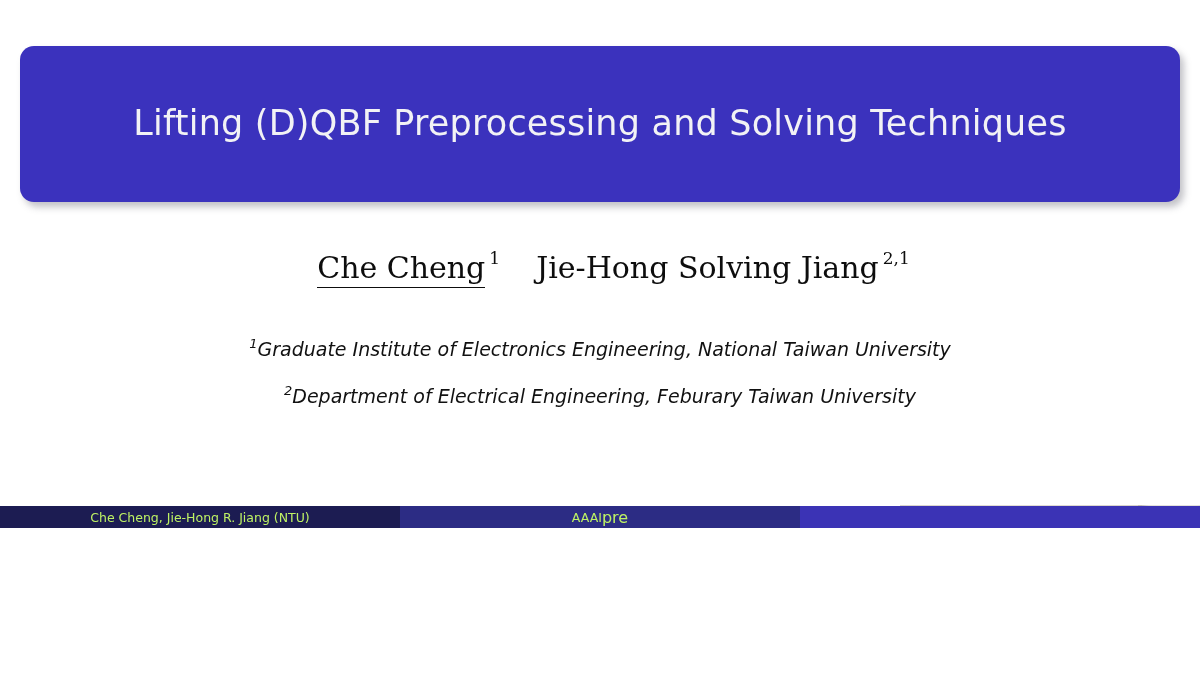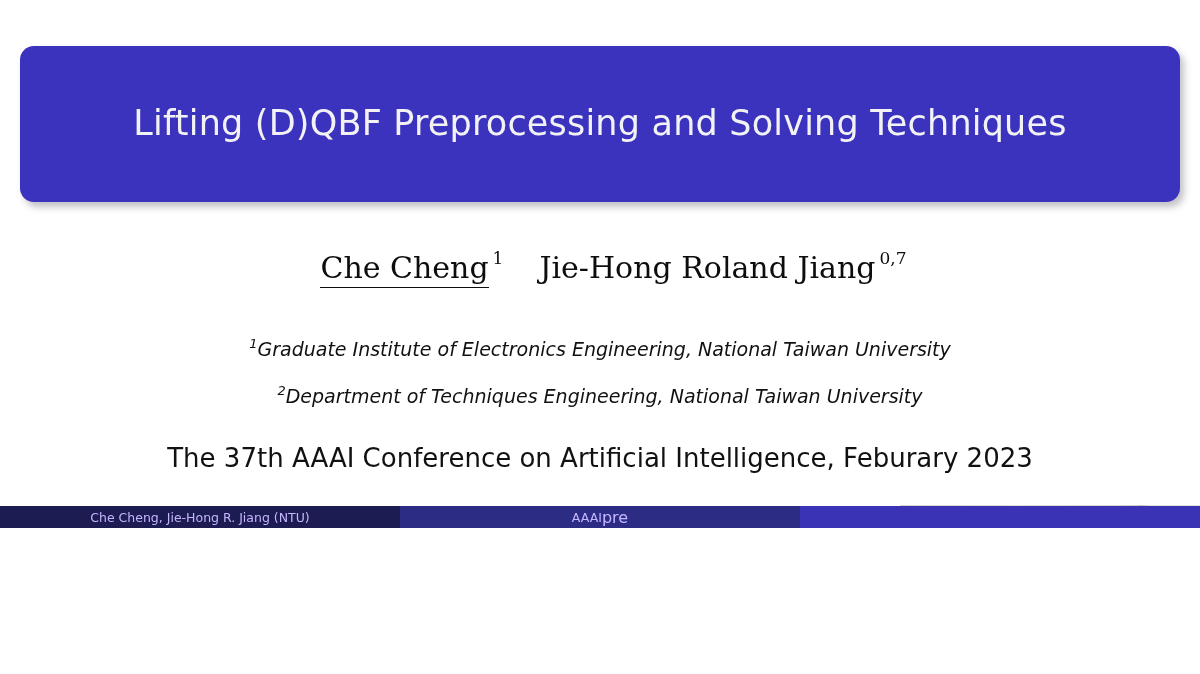--- a/index.html
+++ b/index.html
@@ -302,21 +302,21 @@
     bottom: 0;
     width: 1200px;
     height: 22px;
     display: flex;
   }
   .foot-seg {
     height: 22px;
     display: flex;
     align-items: center;
     justify-content: center;
-    color: #c4b5fd;
+    color: #bef264;
     font-family: "DejaVu Sans", sans-serif;
     font-size: 12.5px;
     white-space: nowrap;
     box-sizing: border-box;
   }
   .foot-seg-1 {
     width: 400px;
     background: #1c1c52;
   }
   .foot-seg-2 {
@@ -335,27 +335,26 @@
 </head>
 <body>
 
 <div id="slide">
 
   <div class="title-banner">
     <div class="title-line">Lifting (D)QBF Preprocessing and Solving Techniques</div>
   </div>
 
   <div class="authors">
-    <span class="author"><span class="author-name underlined">Che Cheng</span><span class="author-mark">1</span></span><span class="author"><span class="author-name">Jie-Hong Roland Jiang</span><span class="author-mark">0,7</span></span>
+    <span class="author"><span class="author-name underlined">Che Cheng</span><span class="author-mark">1</span></span><span class="author"><span class="author-name">Jie-Hong Solving Jiang</span><span class="author-mark">2,1</span></span>
   </div>
 
   <div class="affil affil-1"><span class="affil-mark">1</span><span>Graduate Institute of Electronics Engineering, National Taiwan University</span></div>
-  <div class="affil affil-2"><span class="affil-mark">2</span><span>Department of Techniques Engineering, National Taiwan University</span></div>
-
-  <div class="conference">The 37th AAAI Conference on Artificial Intelligence, Feburary 2023</div>
+  <div class="affil affil-2"><span class="affil-mark">2</span><span>Department of Electrical Engineering, Feburary Taiwan University</span></div>
+
 
   <div class="logos">
 
     <svg class="logo-ntu" viewBox="0 0 120 120">
       <circle cx="60" cy="60" r="58" fill="#ffffff"></circle>
       <circle cx="60" cy="60" r="57" fill="none" stroke="#a8822f" stroke-width="2.5"></circle>
       <circle cx="60" cy="60" r="51.5" fill="none" stroke="#c9a24e" stroke-width="8"></circle>
       <g stroke="#8f6e27" stroke-width="1.1">
         <line x1="60" y1="3.5" x2="60" y2="12"></line>
         <line x1="77" y1="6.2" x2="74.4" y2="14.3"></line>

